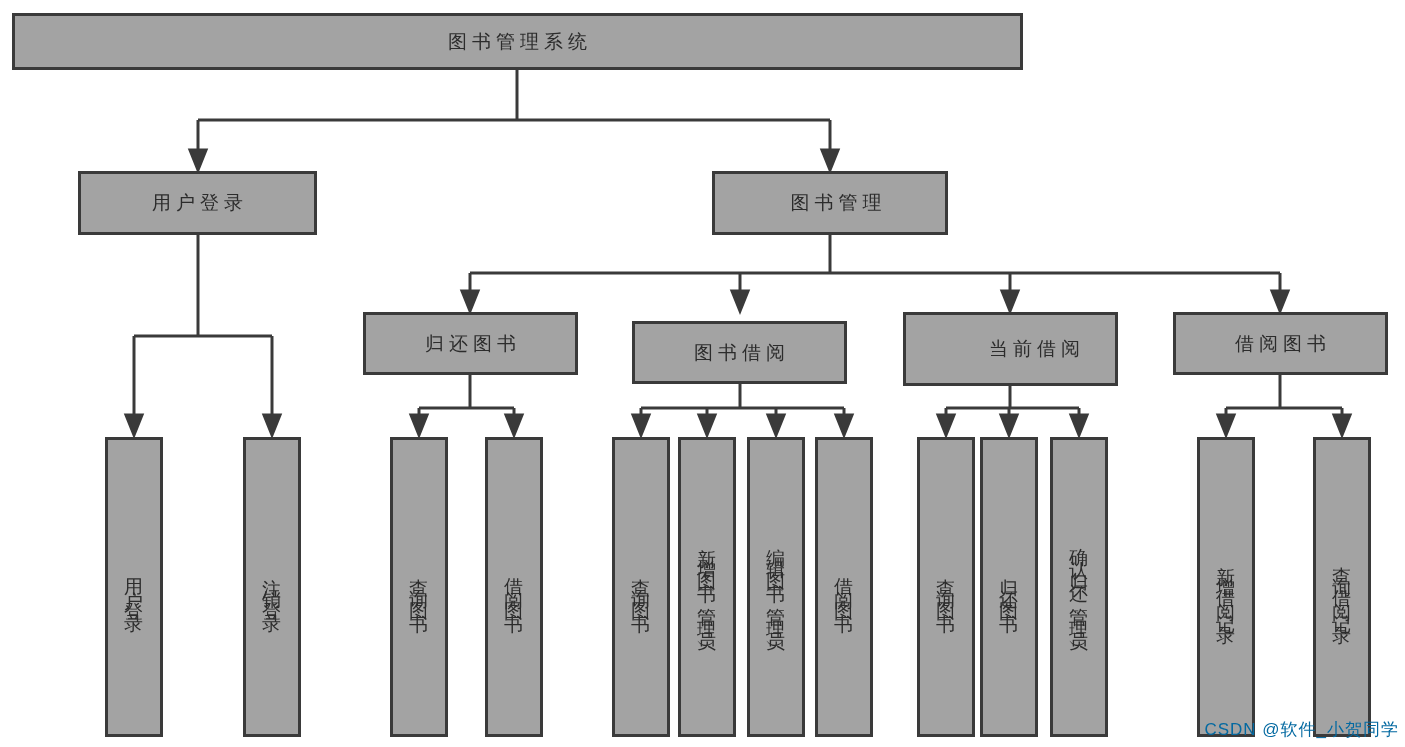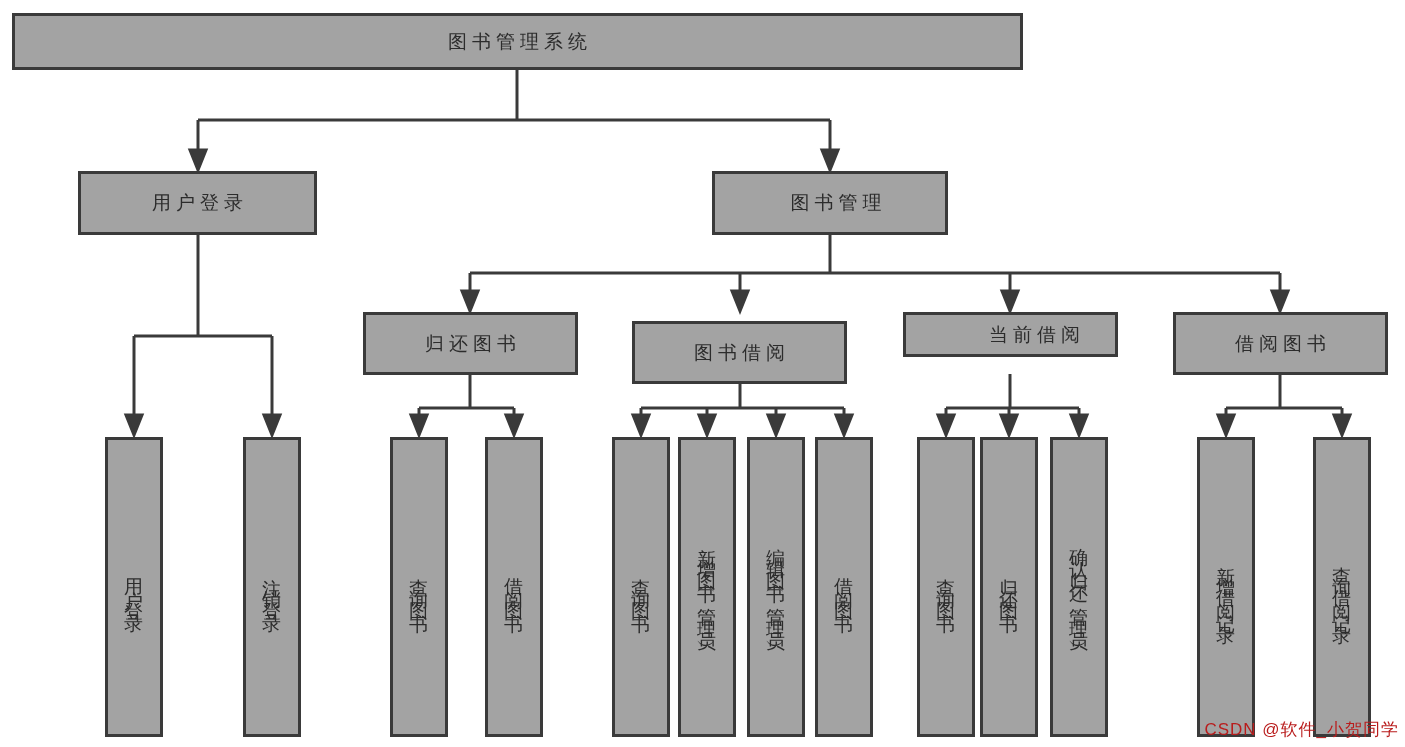--- a/index.html
+++ b/index.html
@@ -42,21 +42,21 @@
     letter-spacing: 12px;
     line-height: 1;
     color: #2c2c2c;
   }
   .watermark {
     position: absolute;
     top: 718px;
     right: 6px;
     z-index: 3;
     font-size: 17px;
-    color: #b91c1c;
+    color: #0369a1;
     letter-spacing: 1px;
     white-space: nowrap;
   }
 </style>
 </head>
 <body>
 
 <div class="stage">
 
   <svg class="connectors" viewBox="0 0 1405 747" stroke="#3a3a3a" stroke-width="3" fill="#3a3a3a">
@@ -145,21 +145,21 @@
   <div class="box" style="left:712px; top:171px; width:236px; height:64px;padding-left:12px;">
     <span class="hlabel">图书管理</span>
   </div>
 
   <div class="box" style="left:363px; top:312px; width:215px; height:63px;">
     <span class="hlabel">归还图书</span>
   </div>
   <div class="box" style="left:632px; top:321px; width:215px; height:63px;">
     <span class="hlabel">图书借阅</span>
   </div>
-  <div class="box" style="left:903px; top:312px; width:215px; height:45px;padding-left:48px;">
+  <div class="box" style="left:903px; top:312px; width:215px; height:74px;padding-left:48px;">
     <span class="hlabel">当前借阅</span>
   </div>
   <div class="box" style="left:1173px; top:312px; width:215px; height:63px;">
     <span class="hlabel">借阅图书</span>
   </div>
 
   <div class="box" style="left:105px; top:437px; width:58px; height:300px;">
     <span class="vlabel">用户登录</span>
   </div>
   <div class="box" style="left:243px; top:437px; width:58px; height:300px;">

